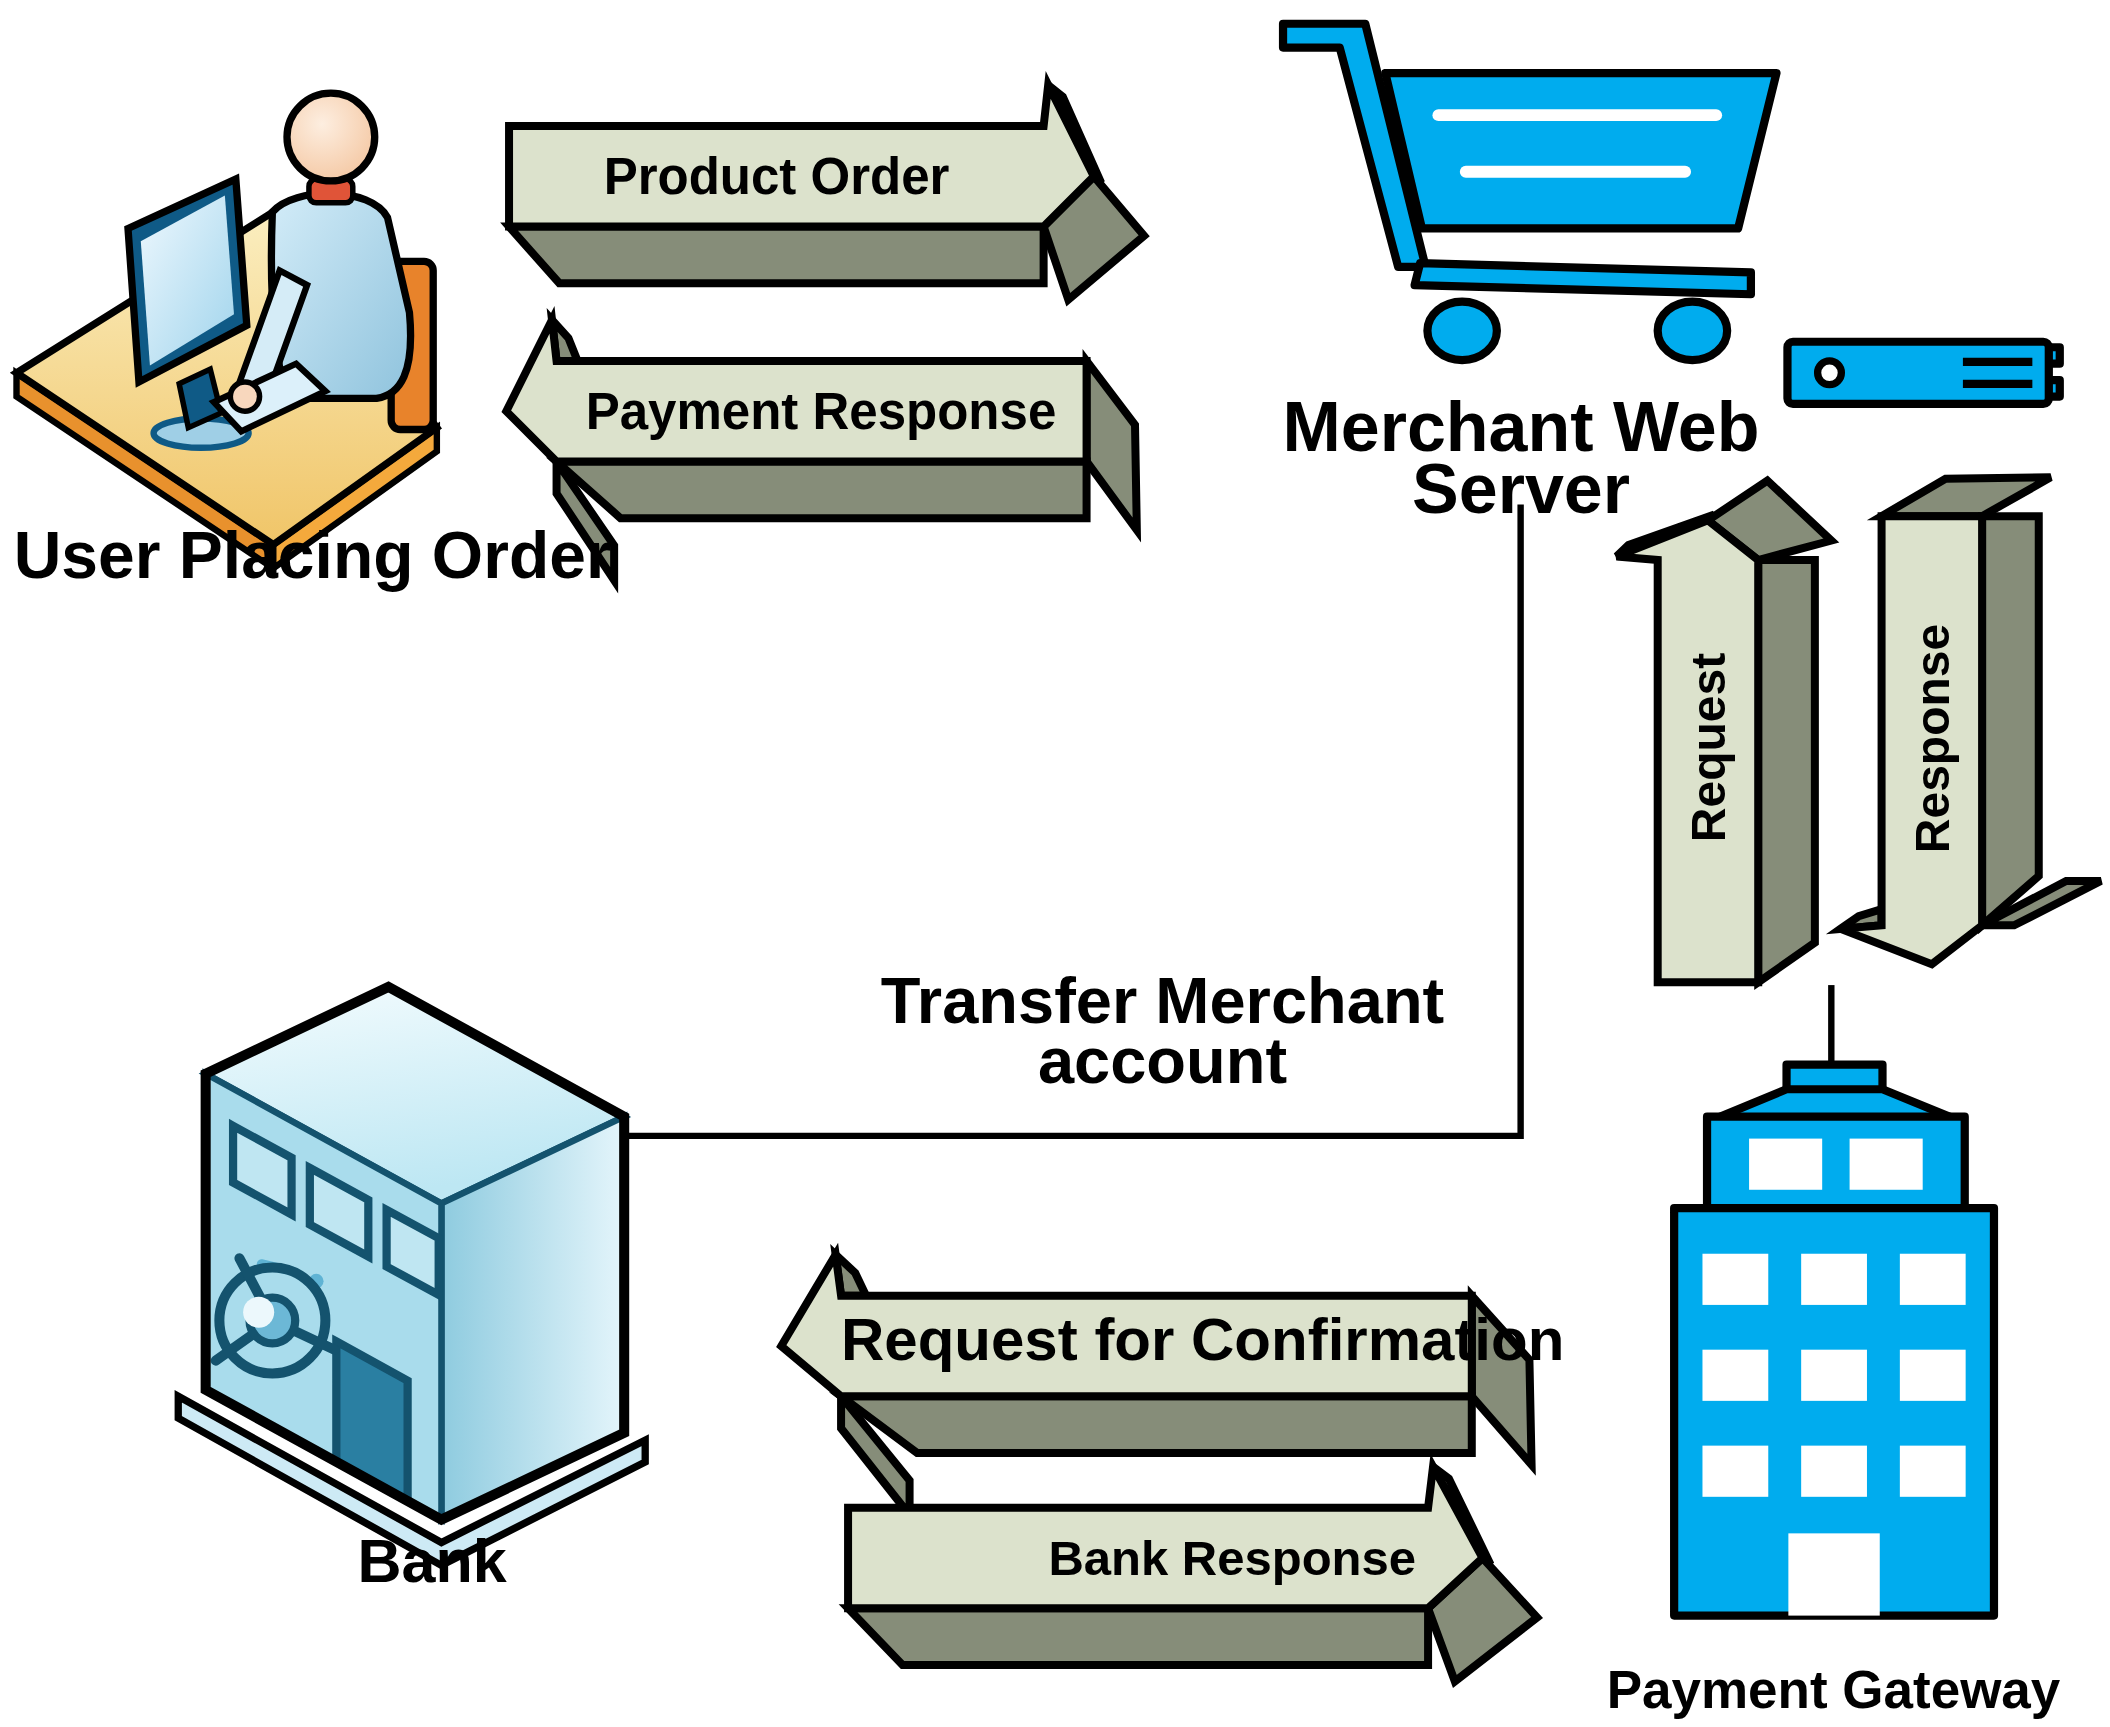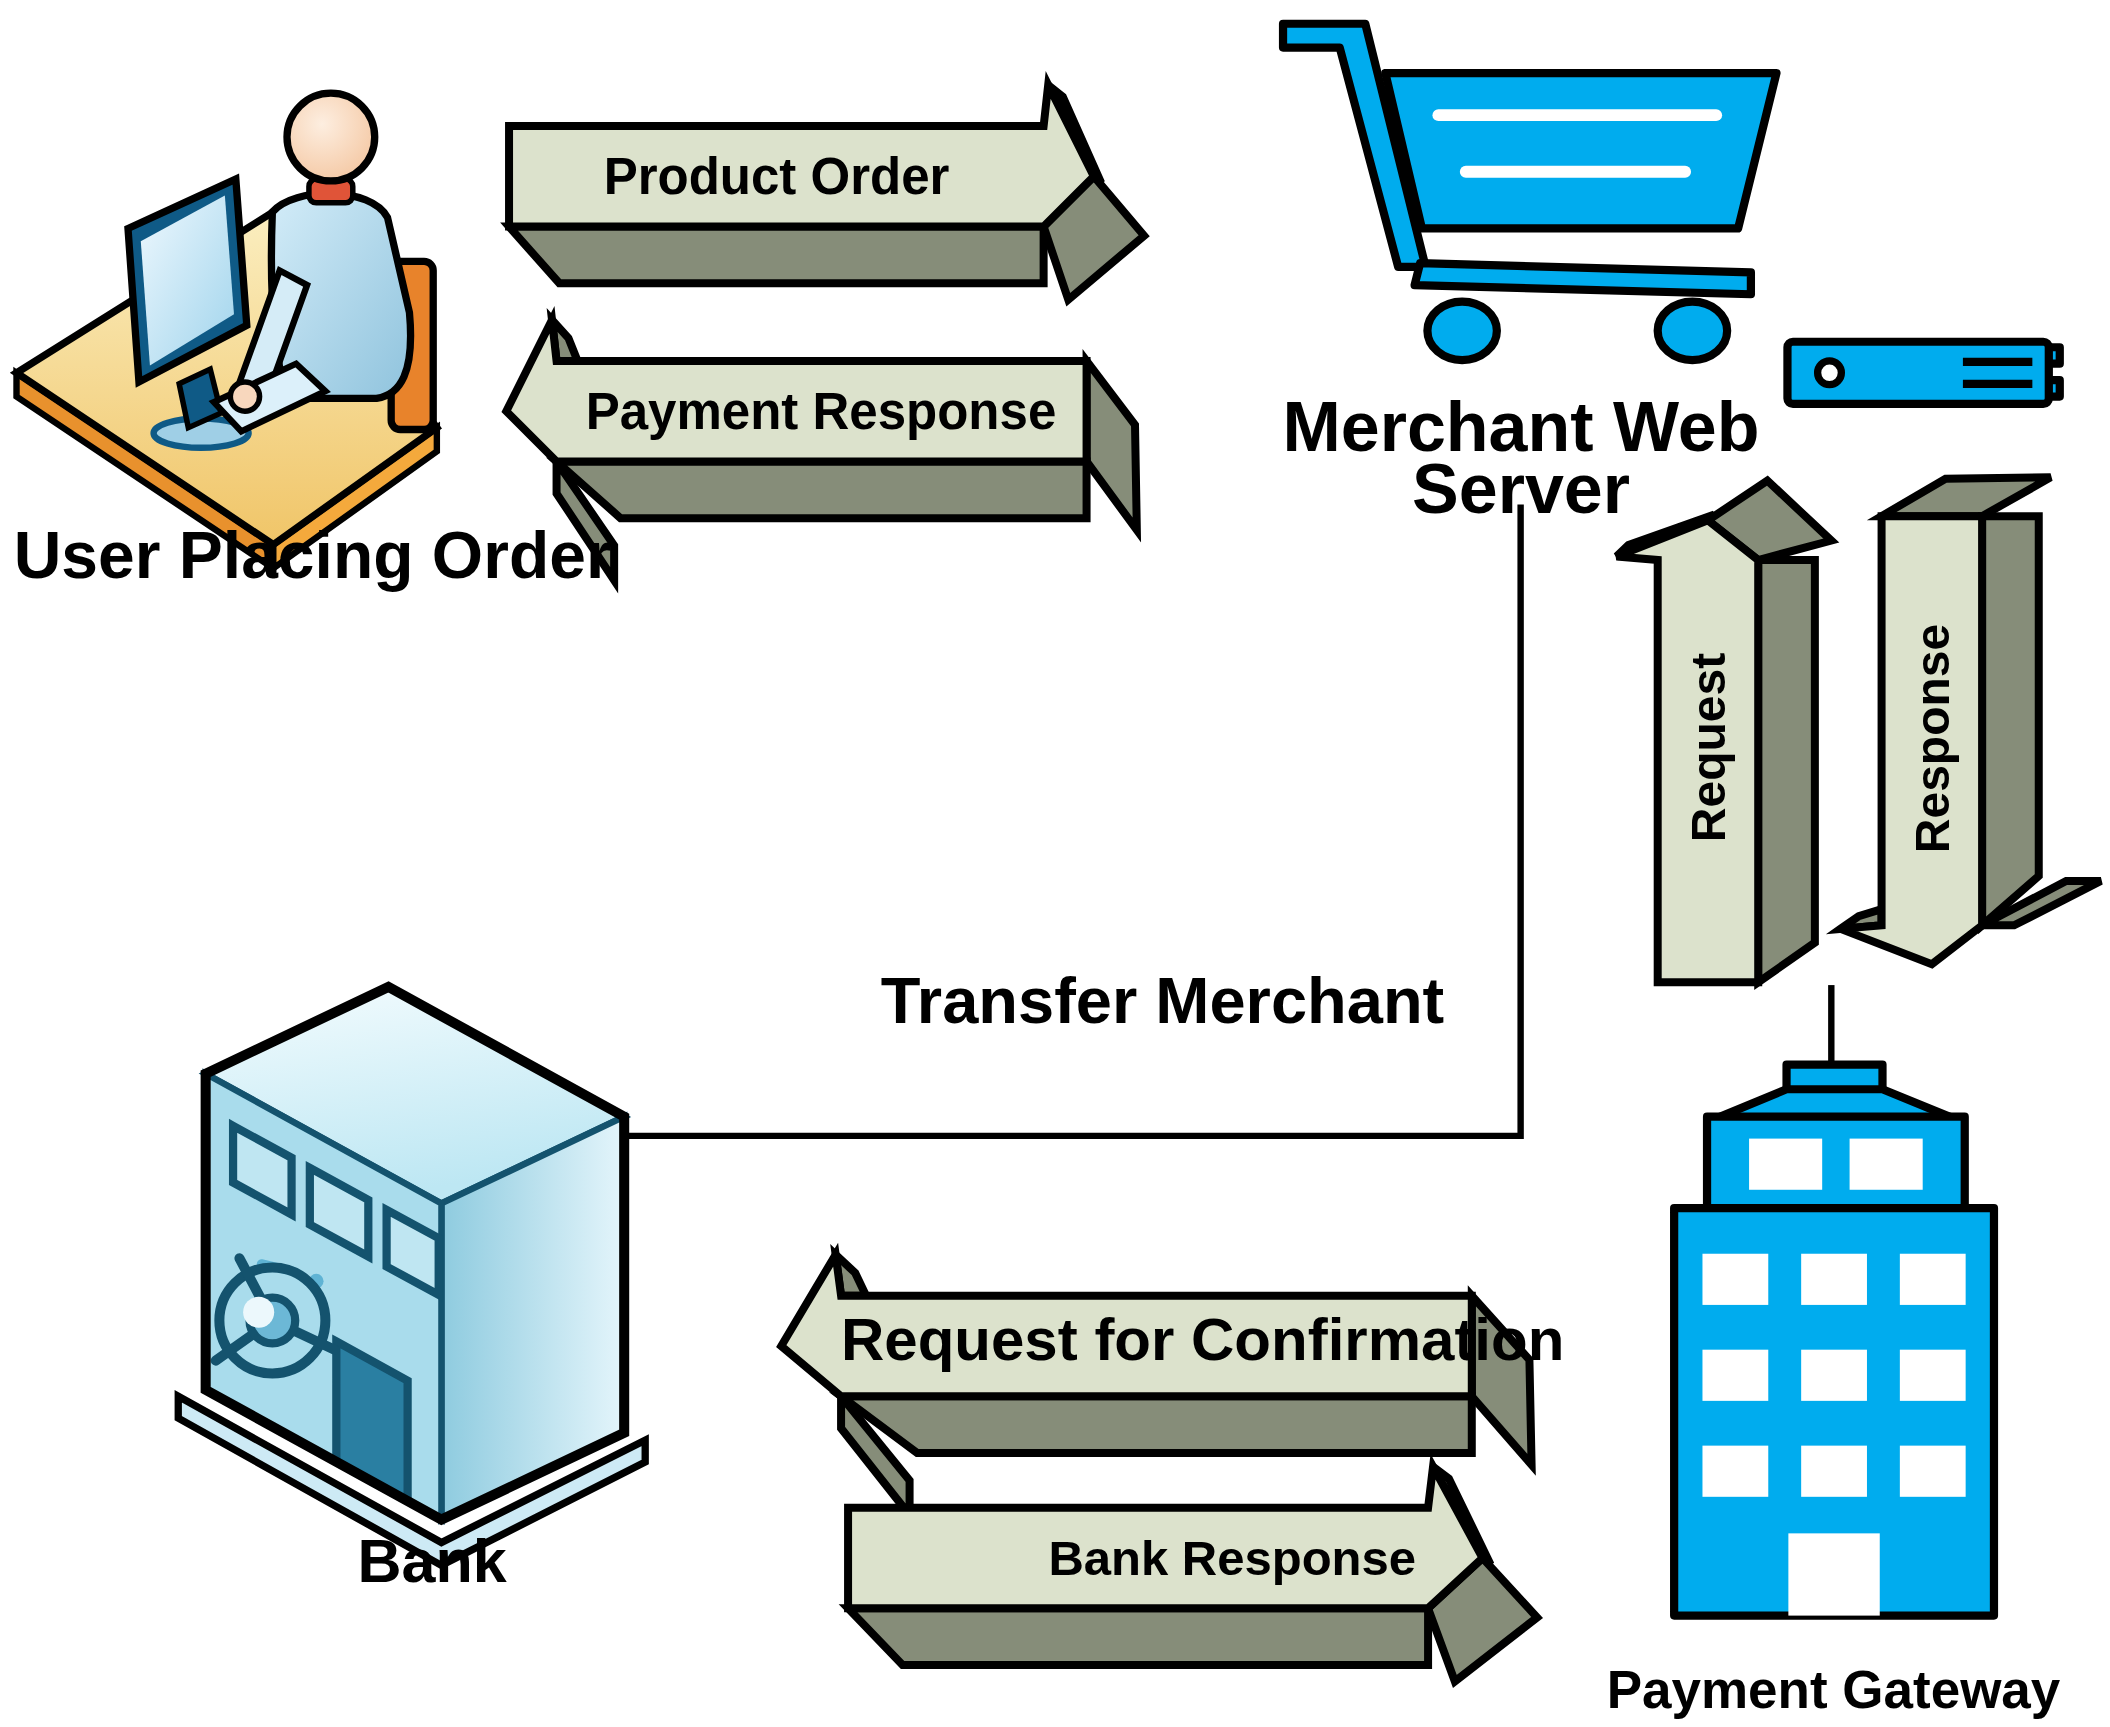--- a/index.html
+++ b/index.html
@@ -158,20 +158,21 @@
 </div>
 
 <div class="lbl" style="left:13.7px;top:528px;width:530px;font-size:66px;line-height:55px;">User Placing Order</div>
 
 <div class="lbl rot" style="left:1571px;top:720px;width:274px;height:55px;font-size:48px;line-height:55px;">Request</div>
 
 <div class="lbl rot" style="left:1795px;top:711px;width:274px;height:55px;font-size:48px;line-height:55px;">Response</div>
 
 <div class="lbl" style="left:861px;top:971px;width:603px;font-size:65px;line-height:60px;">
   <div>Transfer Merchant</div>
+  <div>account</div>
 </div>
 
 <div class="lbl" style="left:841px;top:1308px;width:592px;font-size:60px;line-height:64px;">Request for Confirmation</div>
 
 <div class="lbl" style="left:857px;top:1520px;width:559px;font-size:49px;line-height:77px;text-align:right;">Bank Response</div>
 
 <div class="lbl" style="left:295px;top:1537px;width:274px;font-size:61px;line-height:49px;">Bank</div>
 
 <div class="lbl" style="left:1553px;top:1663px;width:561px;font-size:53px;line-height:53px;">Payment Gateway</div>
 

